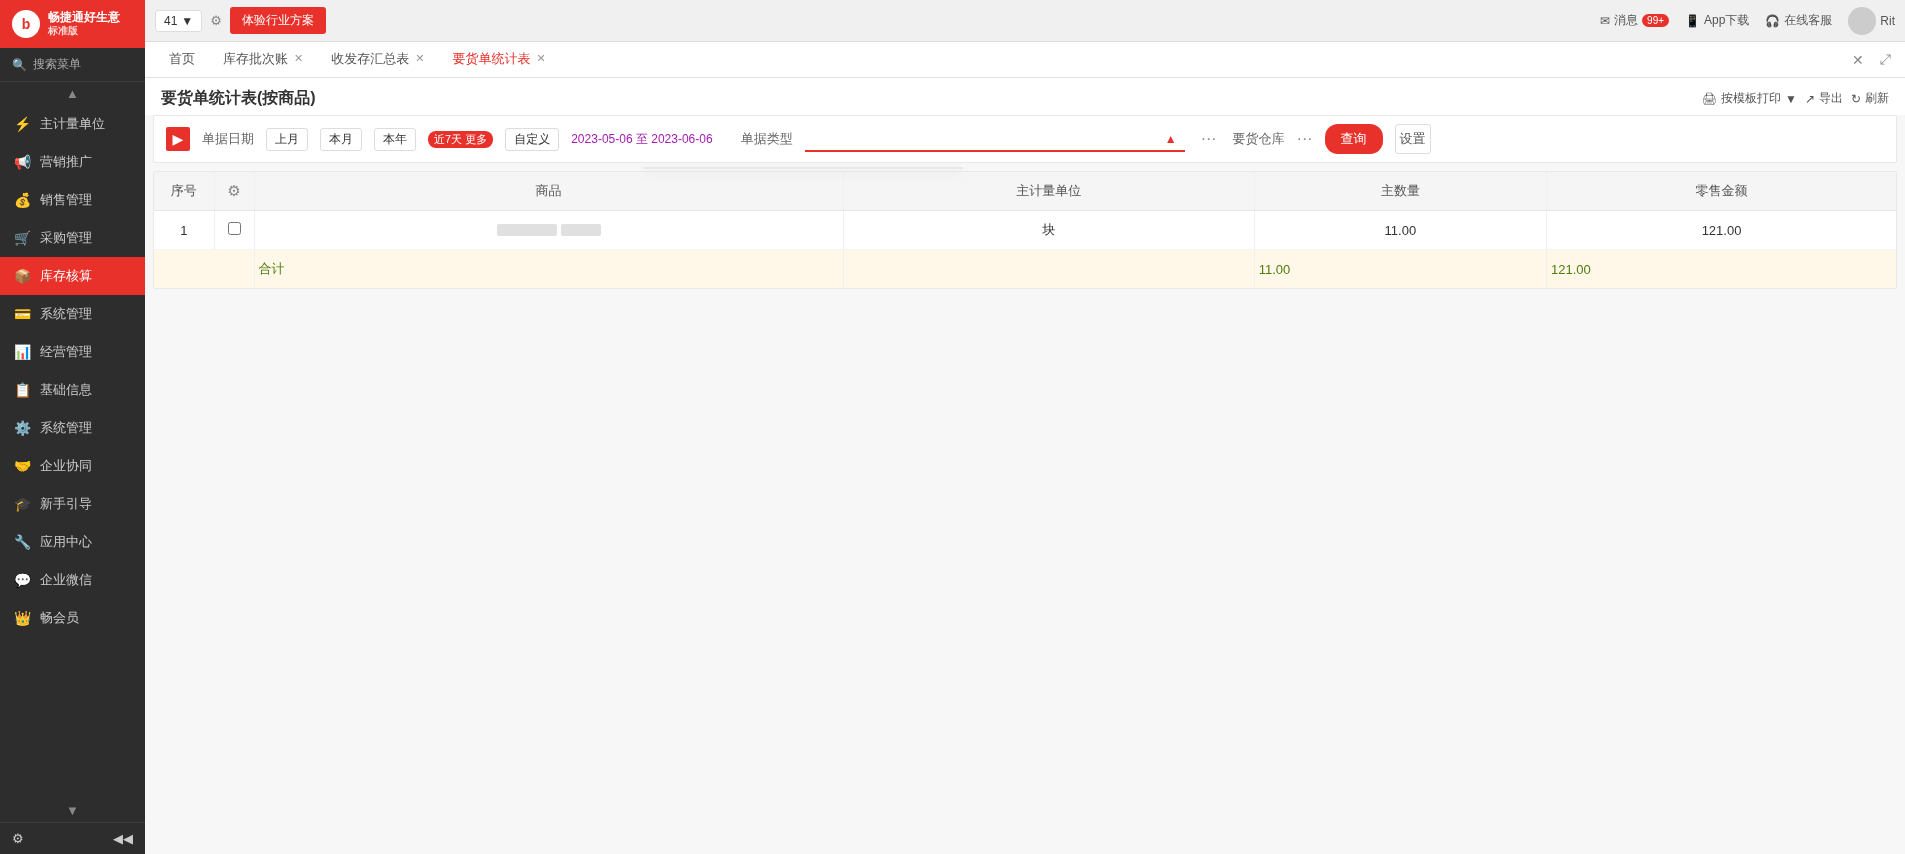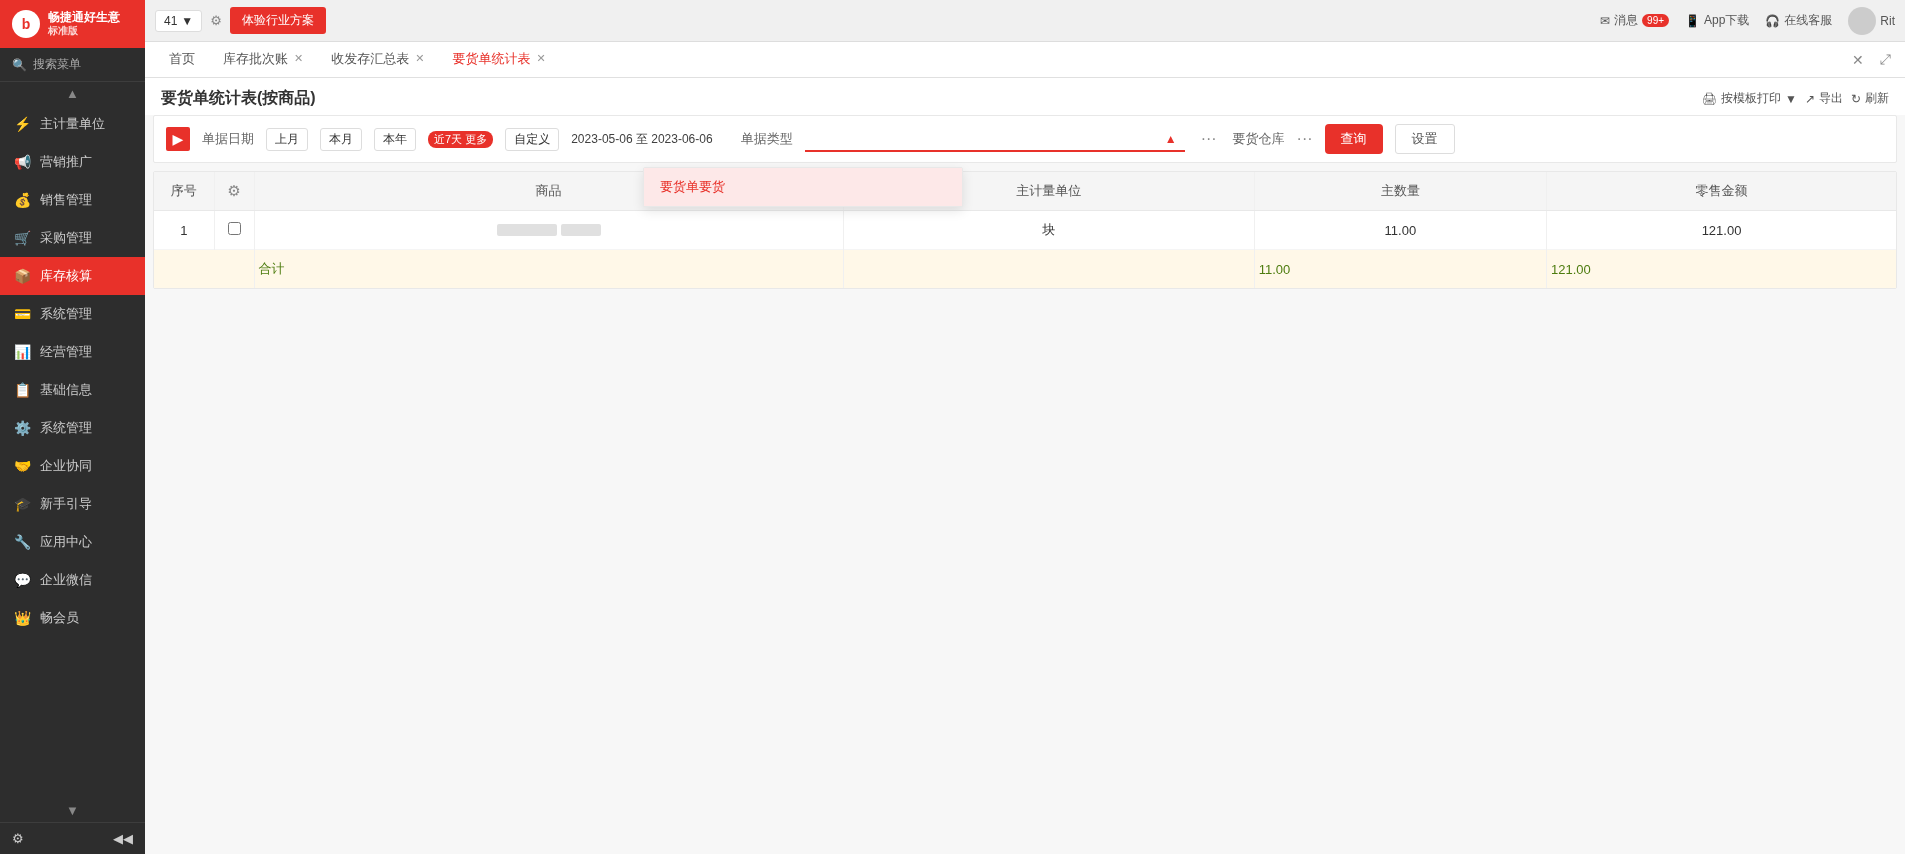--- a/index.html
+++ b/index.html
@@ -214,21 +214,21 @@
       color: #333;
     }
     .filter-date-badge {
       background: #e8312a;
       color: white;
       border-radius: 8px;
       padding: 1px 6px;
       font-size: 11px;
       cursor: pointer;
     }
-    .filter-date-range { color: #404040; font-size: 12px; }
+    .filter-date-range { color: #a21caf; font-size: 12px; }
     .filter-select-wrapper {
       position: relative;
       display: flex;
       align-items: center;
       flex: 1;
       max-width: 380px;
     }
     .filter-select {
       width: 100%;
       border: none;
@@ -252,31 +252,31 @@
       cursor: pointer;
       padding: 0 4px;
       font-size: 16px;
     }
     .filter-warehouse-label { color: #666; font-size: 13px; white-space: nowrap; }
     .filter-warehouse-more { color: #888; cursor: pointer; font-size: 16px; }
     .query-btn {
       background: #e8312a;
       color: white;
       border: none;
-      border-radius: 4px;
+      border-radius: 13px;
       padding: 6px 16px;
       font-size: 13px;
       cursor: pointer;
     }
     .settings-btn {
       background: white;
       color: #555;
       border: 1px solid #ddd;
       border-radius: 3px;
-      padding: 5px 16px;
+      padding: 5px 4px;
       font-size: 13px;
       cursor: pointer;
     }
     .dropdown-menu {
       position: absolute;
       background: white;
       border: 1px solid #e8e8e8;
       border-radius: 2px;
       box-shadow: 0 4px 12px rgba(0,0,0,0.1);
       z-index: 100;
@@ -547,21 +547,20 @@
           <span class="filter-warehouse-label">要货仓库</span>
           <span class="filter-warehouse-more">···</span>
 
           <button class="query-btn">查询</button>
           <button class="settings-btn">设置</button>
         </div>
       </div>
 
       <div style="position:relative; margin: 0 8px;">
         <div class="dropdown-menu" style="left: 490px; top: -4px;" id="dropdown-menu">
-        <div class="dropdown-item selected">要货单要货</div>
           </div>
       </div>
 
       <div class="table-container">
         <table>
           <thead>
             <tr>
               <th style="width:60px;">序号</th>
               <th style="width:40px;"><span class="gear-icon-th">⚙</span></th>
               <th>商品</th>

